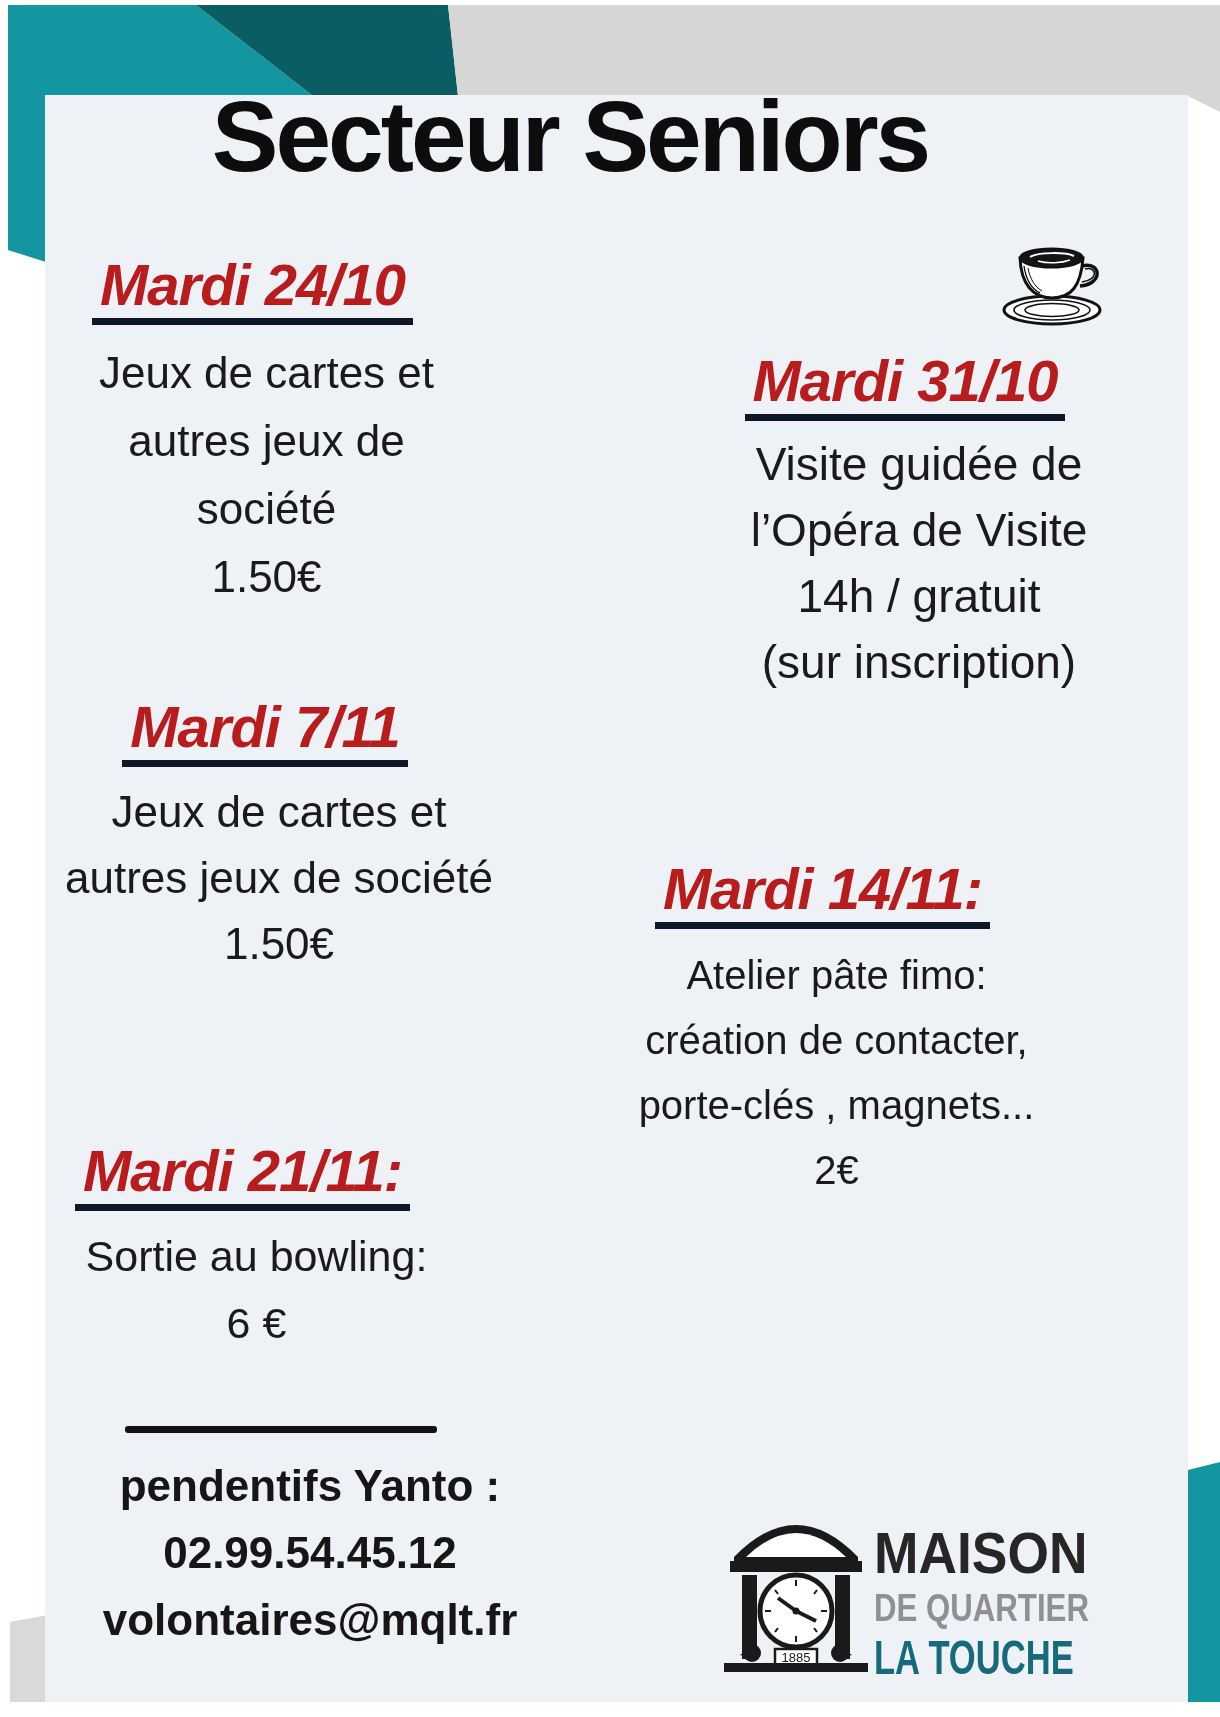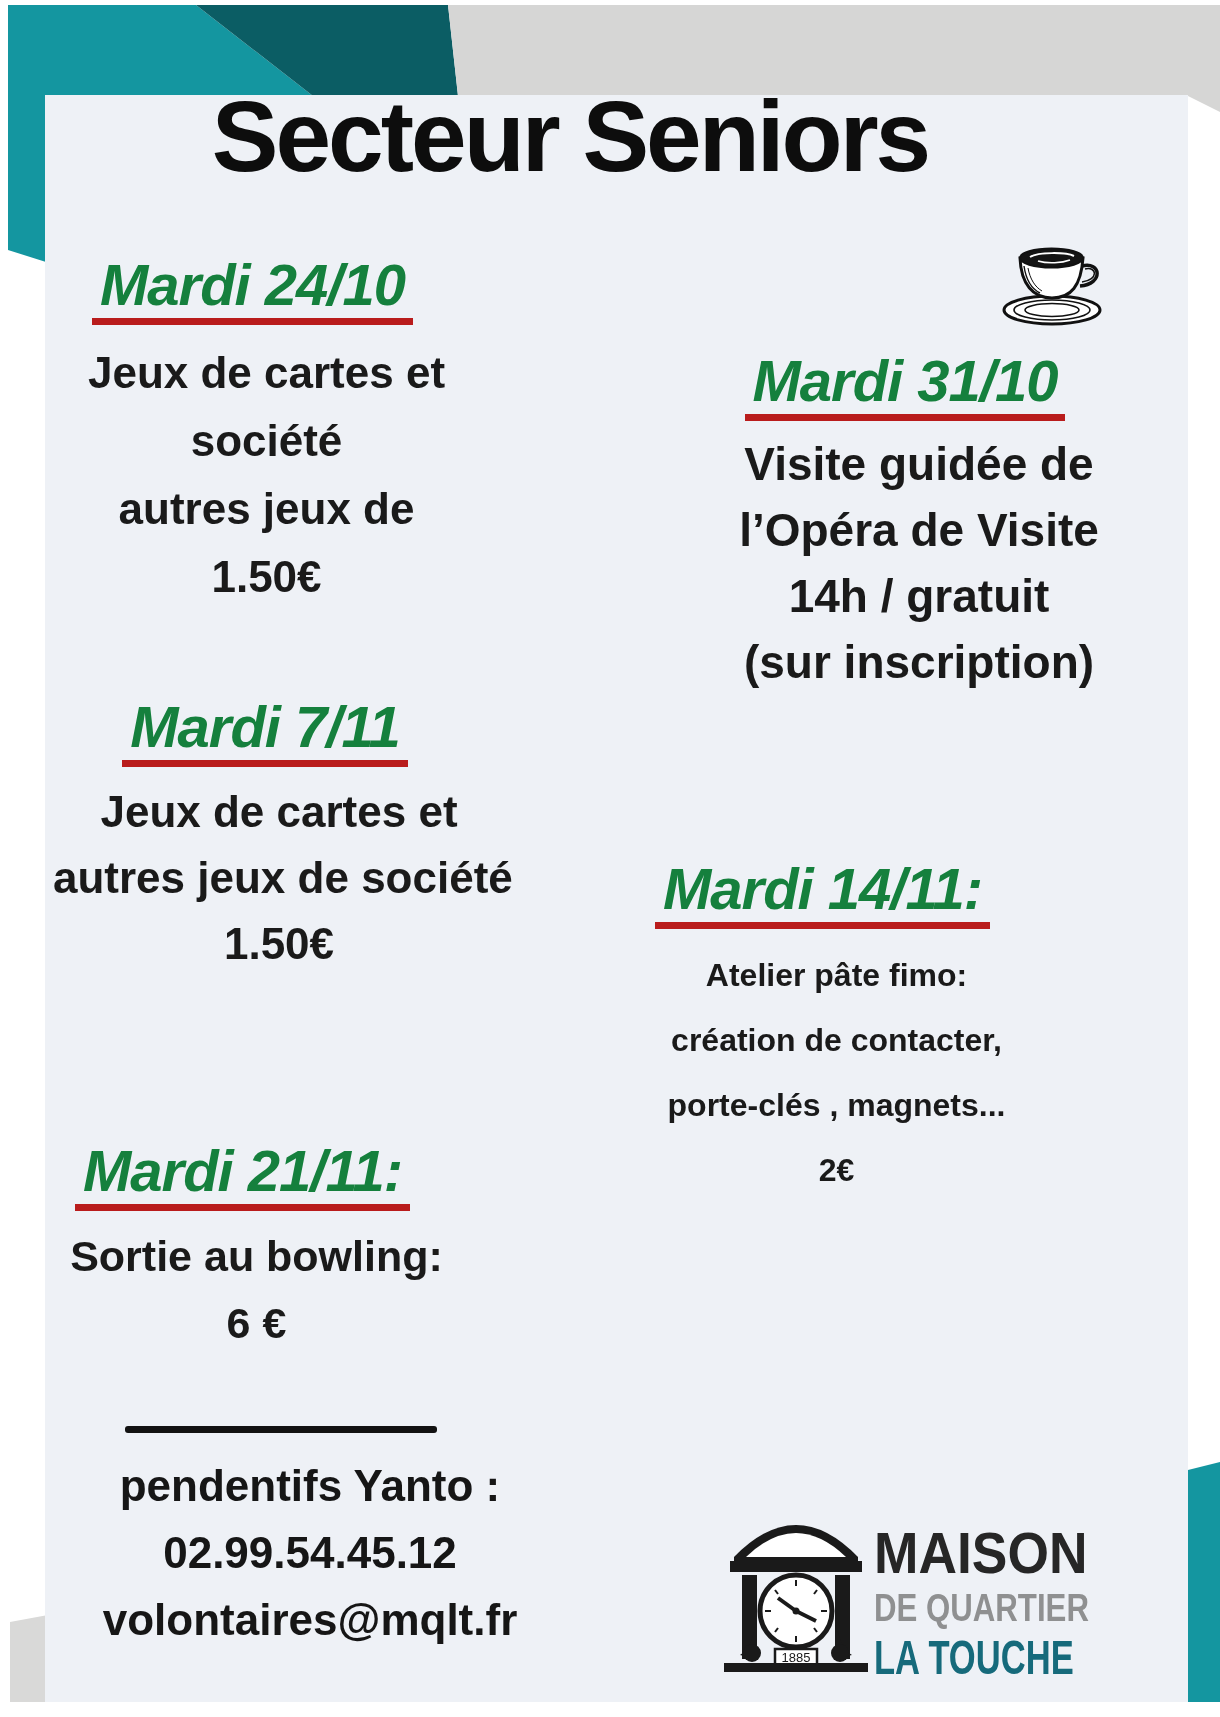--- a/index.html
+++ b/index.html
@@ -14,30 +14,30 @@
     background:#EEF1F6;
   }
   .abs{position:absolute;}
   .flyer-title{
     font-size:100px;font-weight:800;letter-spacing:-3px;color:#0d0d0d;
     text-align:center;white-space:nowrap;line-height:1;
   }
   .block{text-align:center;}
   .evt-heading{
     display:inline-block;font-style:italic;font-weight:700;font-size:58px;
-    line-height:1;color:#15803d;padding:0 8px 4px 8px;border-bottom:7px solid #b91c1c;
+    line-height:1;color:#b91c1c;padding:0 8px 4px 8px;border-bottom:7px solid #0f172a;
     white-space:nowrap;letter-spacing:-1px;
   }
-  .evt-lines{font-weight:700;color:#1a1a1a;margin-left:28px;}
+  .evt-lines{font-weight:400;color:#1a1a1a;margin-left:28px;}
   .evt-lines div{white-space:nowrap;}
   .lines-a{margin-top:14px;font-size:44px;line-height:68px;}
   .lines-b{margin-top:12px;font-size:44px;line-height:66px;}
   .lines-c{margin-top:12px;font-size:43px;line-height:67px;}
   .lines-r1{margin-top:10px;font-size:46px;line-height:66px;}
-  .lines-r2{margin-top:14px;font-size:32px;line-height:65px;}
+  .lines-r2{margin-top:14px;font-size:40px;line-height:65px;}
   .divider{background:#121212;height:7px;border-radius:3px;}
   .contact{
     font-size:44px;font-weight:700;line-height:67px;text-align:center;color:#161616;
   }
   .contact div{white-space:nowrap;}
   .logo-text div{line-height:1;transform-origin:left center;white-space:nowrap;}
   .logo-maison{font-size:58px;font-weight:800;color:#262626;transform:scaleX(0.92);}
   .logo-quartier{font-size:39px;font-weight:700;color:#8F9091;margin-top:6px;transform:scaleX(0.80);}
   .logo-touche{font-size:48px;font-weight:800;color:#166A7B;margin-top:7px;transform:scaleX(0.72);}
 </style>
@@ -55,22 +55,22 @@
   </svg>
 
   <div class="card"></div>
 
   <div class="abs flyer-title" style="left:60px;top:86px;width:1020px;">Secteur Seniors</div>
 
   <div class="abs block" style="left:45px;top:256px;width:415px;">
     <span class="evt-heading">Mardi 24/10</span>
     <div class="evt-lines lines-a">
       <div>Jeux de cartes et</div>
+      <div>autres jeux de</div>
       <div>société</div>
-      <div>autres jeux de</div>
       <div>1.50€</div>
     </div>
   </div>
 
   <div class="abs block" style="left:25px;top:698px;width:480px;">
     <span class="evt-heading">Mardi 7/11</span>
     <div class="evt-lines lines-b">
       <div>Jeux de cartes et</div>
       <div>autres jeux de société</div>
       <div>1.50€</div>

